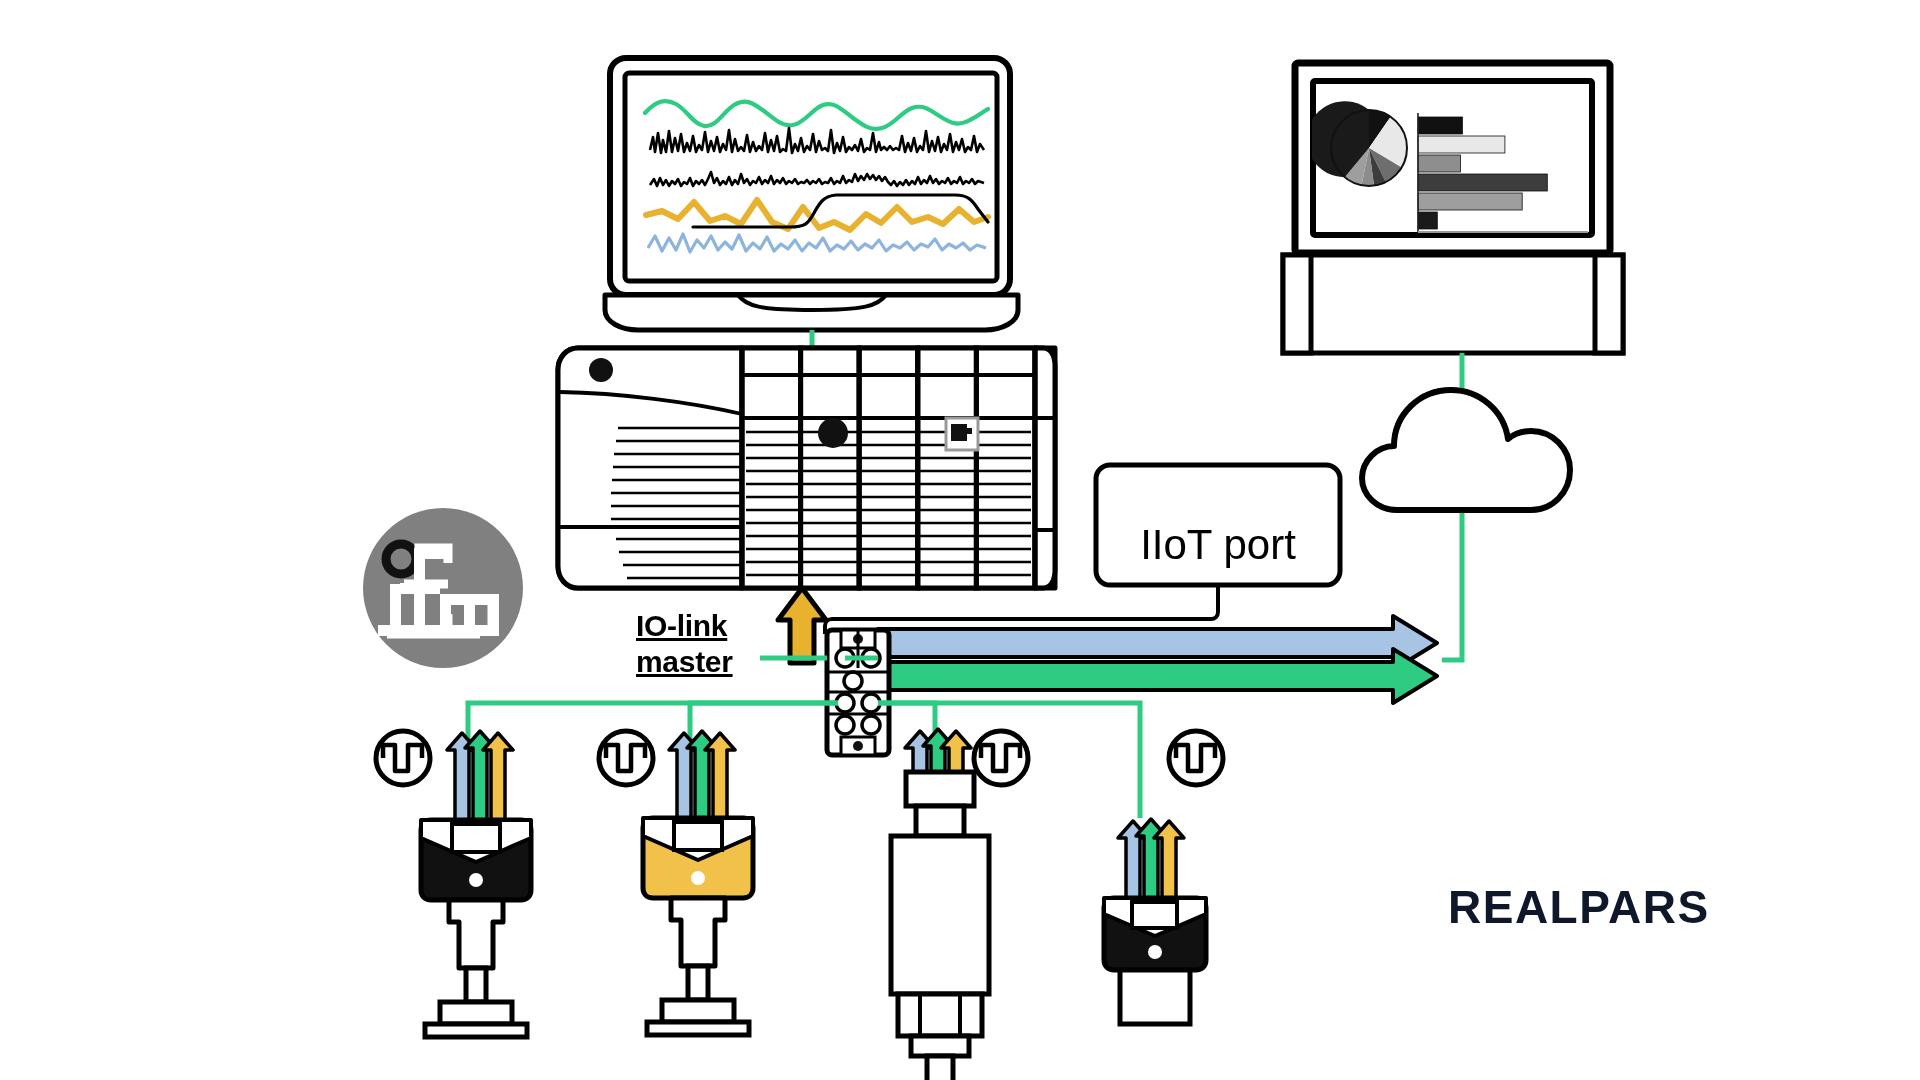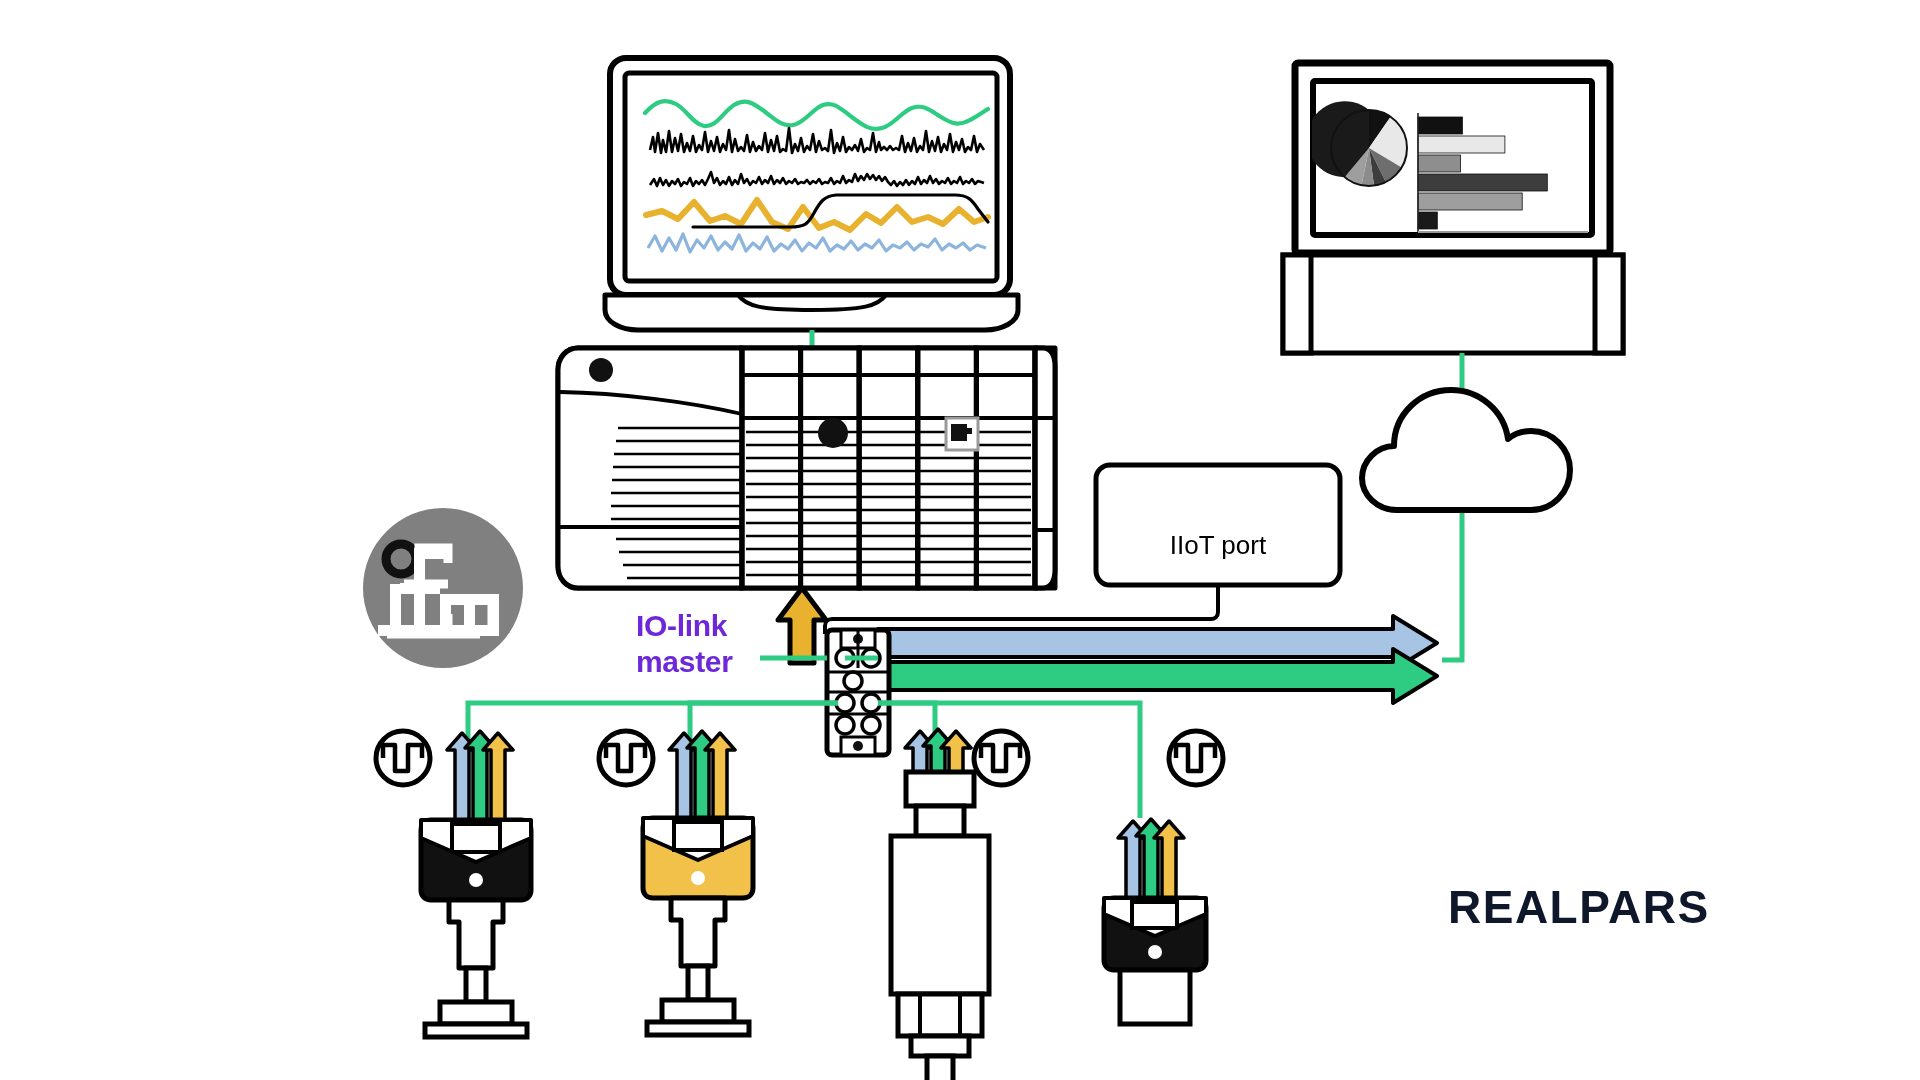--- a/index.html
+++ b/index.html
@@ -4,28 +4,28 @@
 <title>IO-Link Architecture Diagram</title>
 <style>
   html,body{margin:0;padding:0;background:#ffffff;}
   body{width:1920px;height:1080px;overflow:hidden;
        font-family:"Liberation Sans",sans-serif;}
   #stage{position:relative;width:1920px;height:1080px;background:#fff;}
   svg#diagram{position:absolute;left:0;top:0;width:1920px;height:1080px;display:block;}
   .lbl-iolink{
       position:absolute;left:636px;top:608px;width:190px;
       font-family:"Liberation Sans",sans-serif;
-      font-weight:bold;font-size:30px;line-height:36px;color:#6d28d9;
-      text-align:left;letter-spacing:-0.3px;
+      font-weight:bold;font-size:30px;line-height:36px;color:#000000;
+      text-align:left;letter-spacing:-0.3px;text-decoration:underline;
   }
   .lbl-iiot{
       position:absolute;left:1103px;top:490px;width:230px;height:110px;
       display:flex;align-items:center;justify-content:center;
       font-family:"Liberation Sans",sans-serif;
-      font-weight:normal;font-size:26px;color:#000;letter-spacing:0px;
+      font-weight:normal;font-size:42px;color:#000;letter-spacing:0px;
   }
   .brand{
       position:absolute;left:1448px;top:880px;
       font-family:"Liberation Sans",sans-serif;
       font-weight:bold;font-size:46px;color:#0f172a;
       letter-spacing:1.5px;
   }
   .bar-axis-lbl{font-family:"Liberation Sans",sans-serif;font-size:7px;fill:#1a1a1a;font-weight:bold;}
 </style>
 </head>

